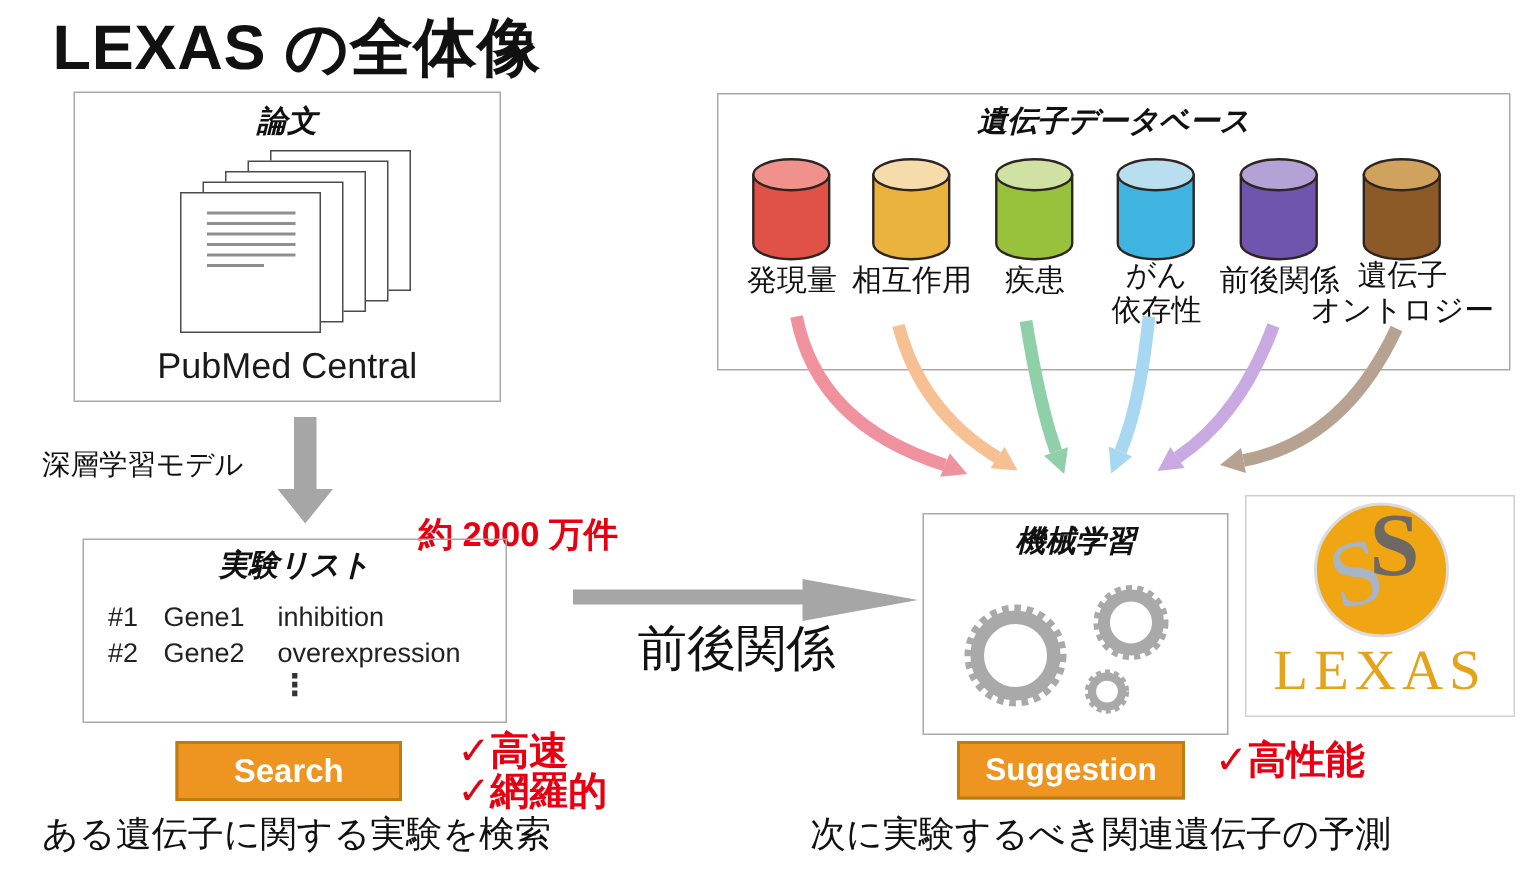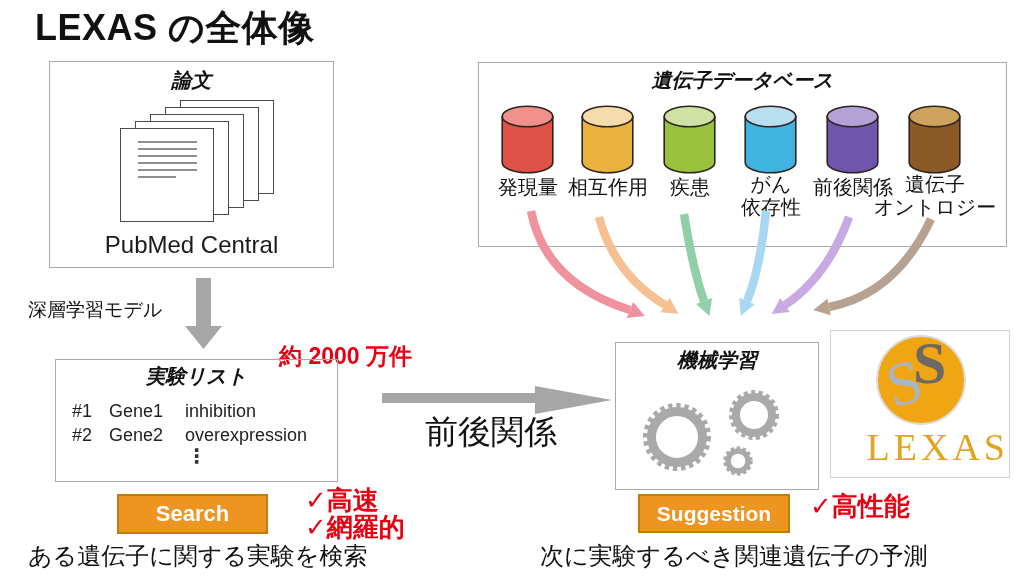--- a/index.html
+++ b/index.html
@@ -5,21 +5,21 @@
   html,body{margin:0;padding:0;}
   body{
     width:1024px;height:587px;position:relative;overflow:hidden;
     background:#ffffff;
     font-family:"Liberation Sans","DejaVu Sans",sans-serif;
     color:#111;
   }
   .abs{position:absolute;}
   .box{position:absolute;border:1.5px solid #a9a9a9;background:transparent;box-sizing:border-box;}
   .box-title{position:absolute;left:0;right:0;text-align:center;font-weight:700;font-size:20px;font-style:italic;}
-  h1{position:absolute;left:35px;top:4px;margin:0;font-size:36px;font-weight:800;letter-spacing:.5px;}
+  h1{position:absolute;left:35px;top:4px;margin:0;font-size:42px;font-weight:800;letter-spacing:.5px;}
   
   .paper{position:absolute;width:94px;height:94px;background:#fff;border:1.3px solid #4a4a4a;box-sizing:border-box;}
   .pline{height:2px;background:#8f8f8f;margin-bottom:5px;width:59px;}
   .pline.short{width:38px;}
   .pubmed{position:absolute;left:0;right:0;bottom:8px;text-align:center;font-size:24px;color:#1a1a1a;}
   
   .exp-rows{position:absolute;left:16px;top:39px;font-size:18px;line-height:24px;color:#222;}
   .exp-row{display:flex;}
   .exp-row .c1{width:37px;}
   .exp-row .c2{width:76px;}
@@ -36,21 +36,21 @@
   
   .cta{position:absolute;border:2px solid #bf7d10;box-sizing:border-box;font-weight:800;font-size:22px;
        display:flex;align-items:center;justify-content:center;padding:0;cursor:pointer;
        font-family:"Liberation Sans","DejaVu Sans",sans-serif;}
   
   .logo-circle{position:absolute;left:45px;top:4px;width:90px;height:90px;border-radius:50%;
                border:2px solid #dcdcdc;overflow:hidden;box-sizing:border-box;}
   .logo-s{position:absolute;font-family:"Liberation Serif","DejaVu Serif",serif;line-height:1;}
   .s-back{left:9px;top:15px;font-size:62px;transform:rotate(-14deg);}
   .s-front{left:35px;top:-4px;font-size:60px;font-weight:700;}
-  .wordmark{position:absolute;left:0;right:0;top:94px;text-align:right;
+  .wordmark{position:absolute;left:0;right:0;top:94px;text-align:center;
             font-family:"Liberation Serif","DejaVu Serif",serif;font-size:38px;letter-spacing:4px;}
   svg{display:block;}
   .overlay{position:absolute;left:0;top:0;pointer-events:none;}
 </style>
 </head>
 <body>
 
 <h1>LEXAS の全体像</h1>
 
 <div class="box" style="left:49px;top:61px;width:285px;height:207px;">

